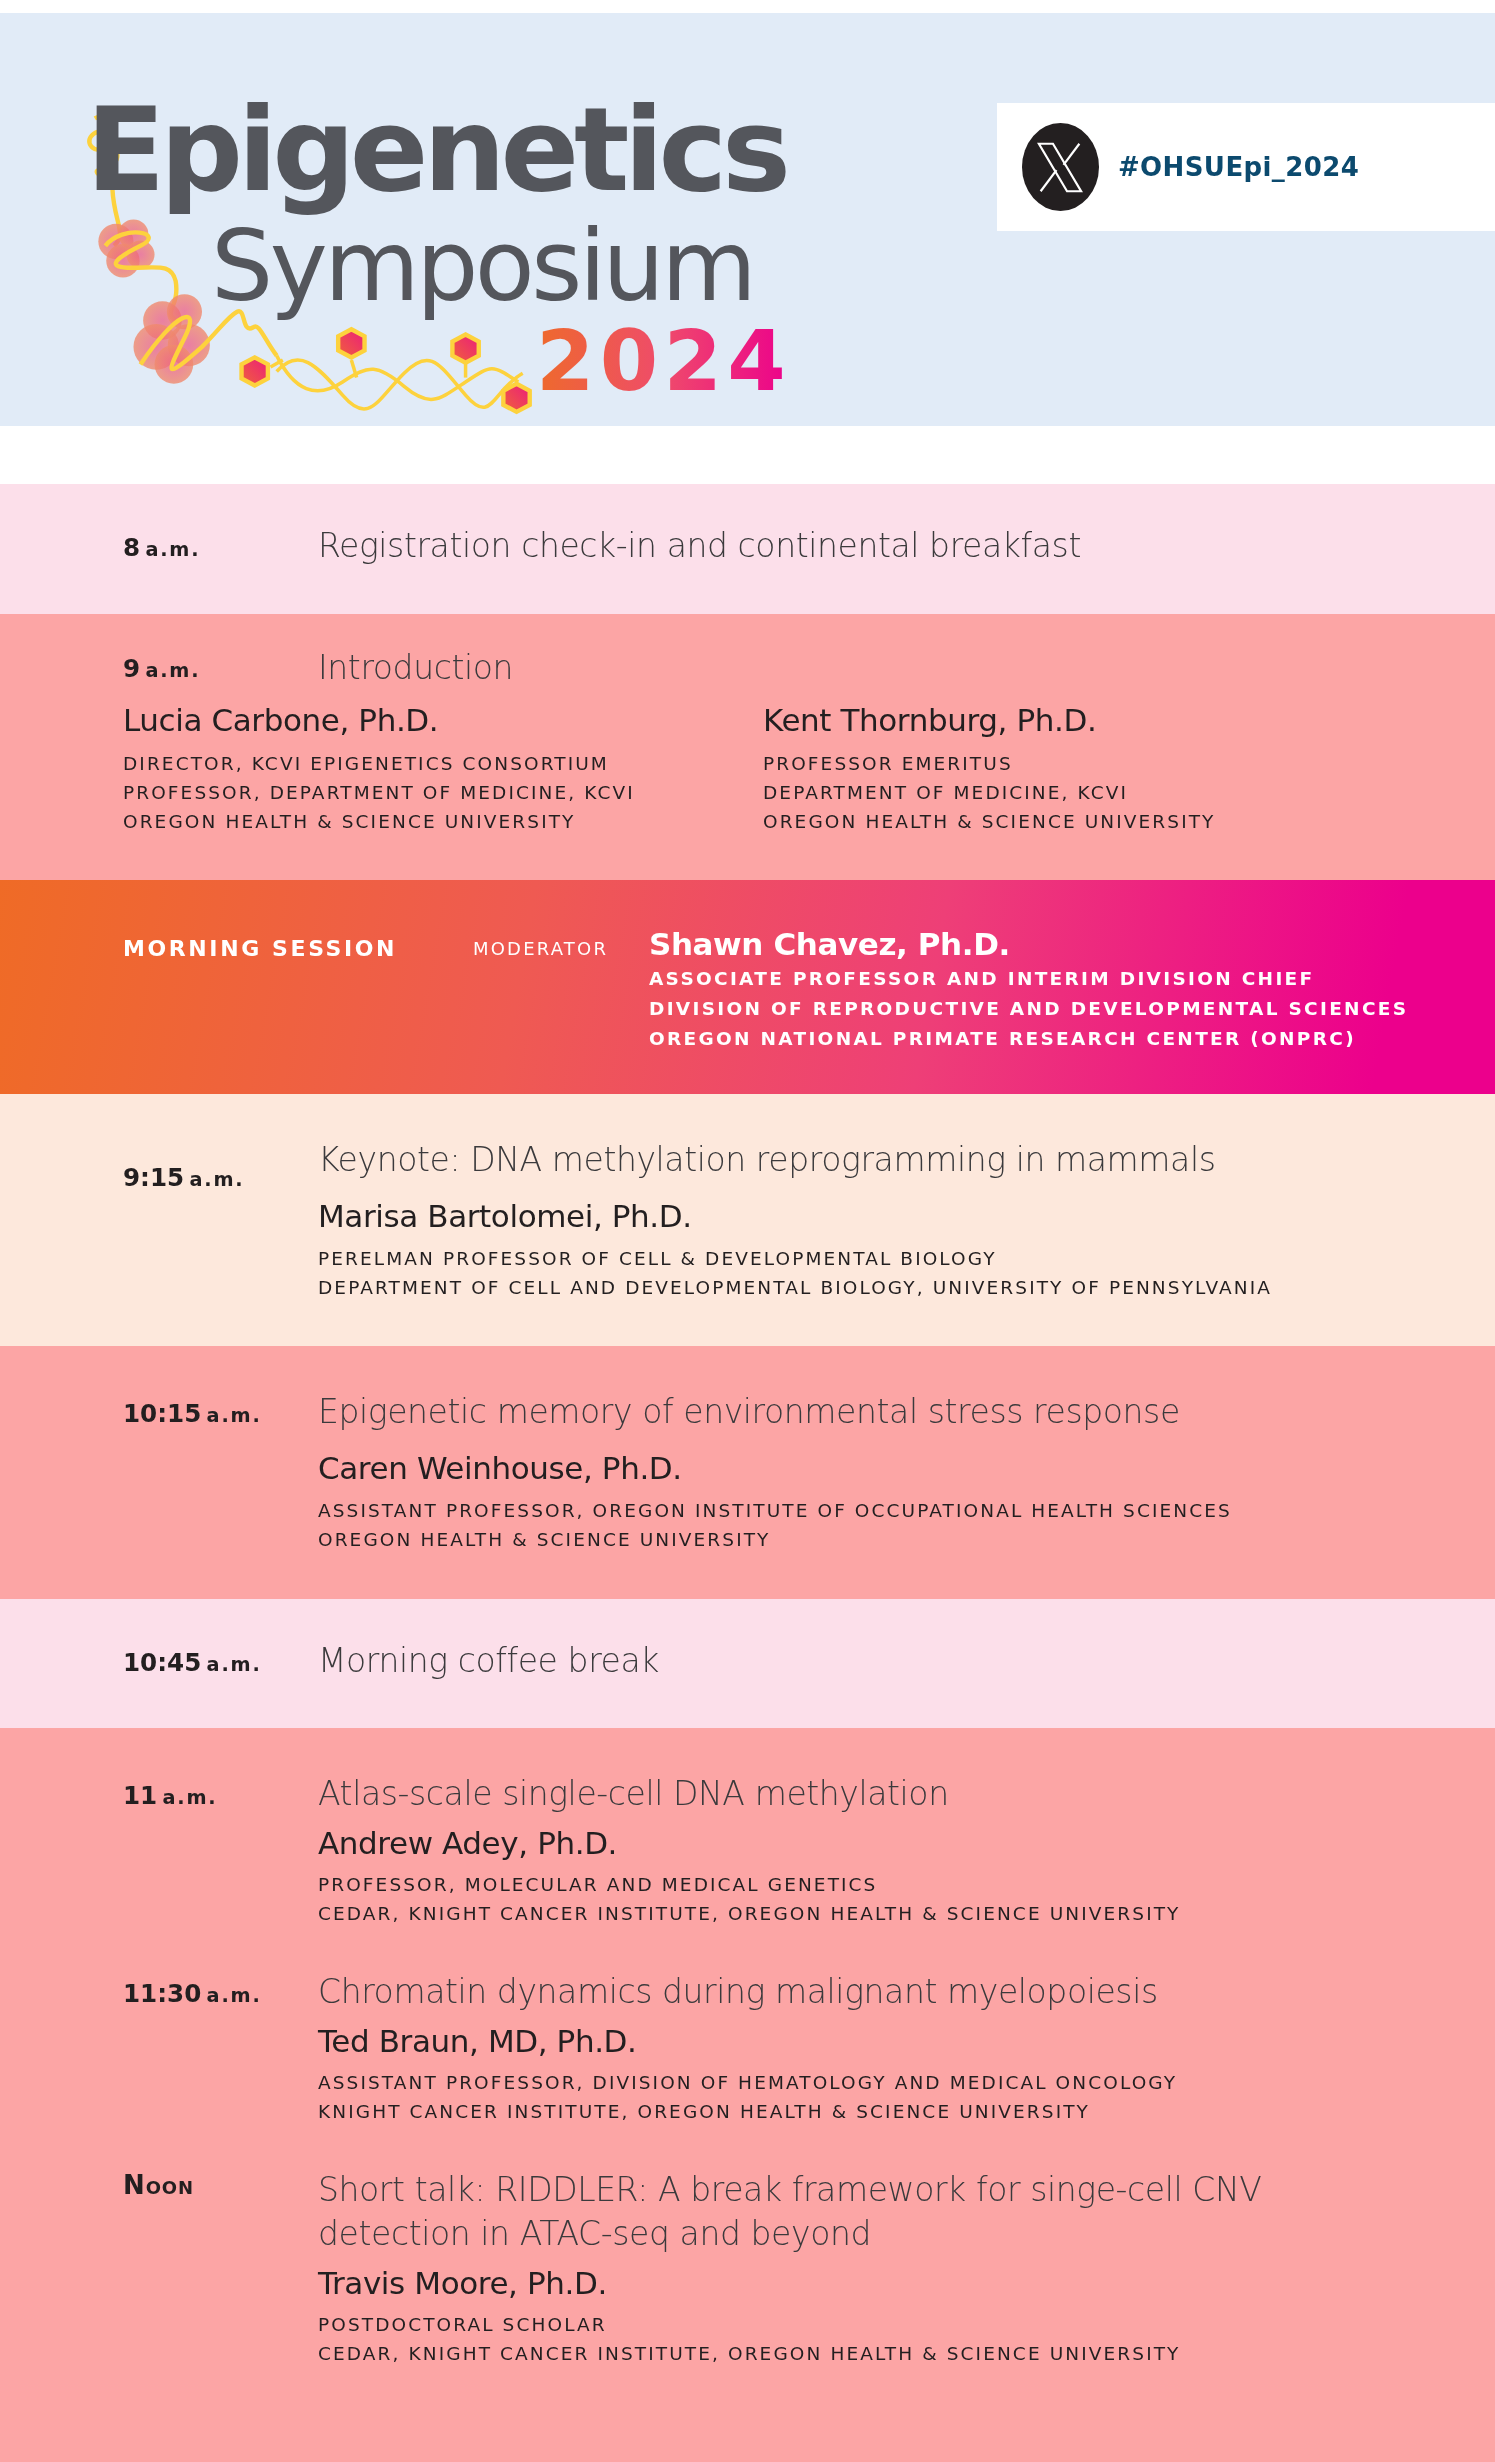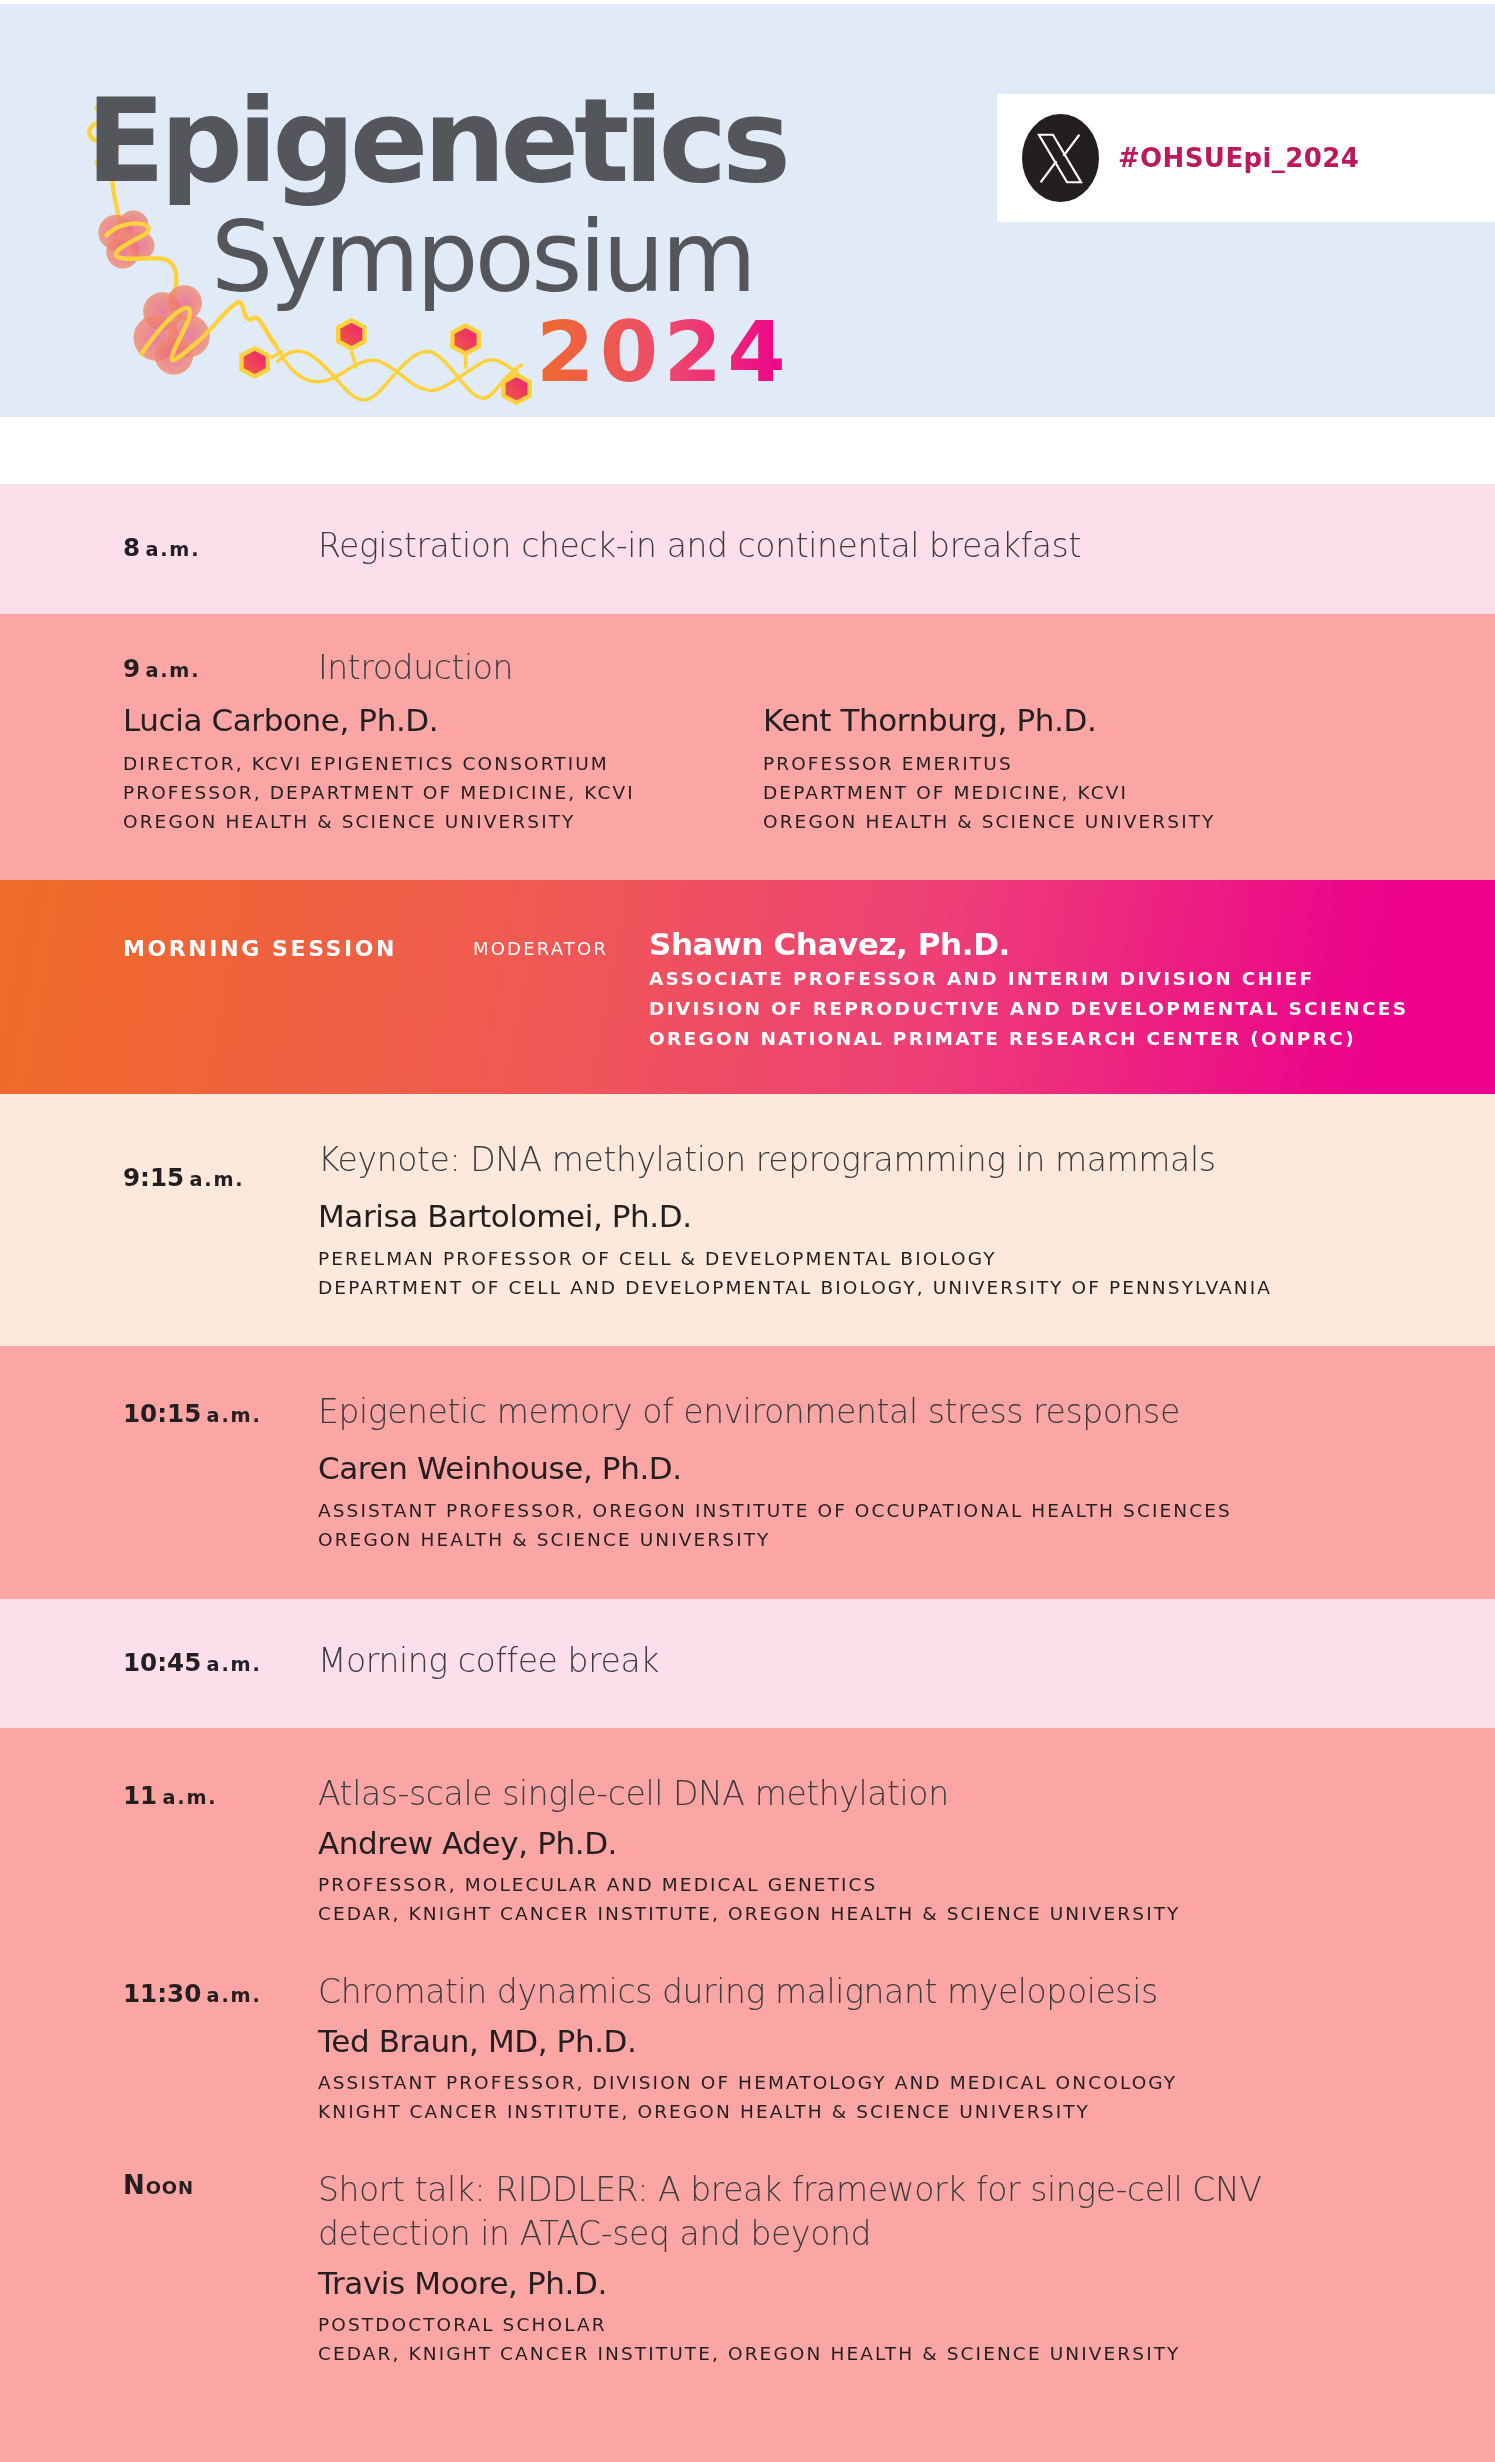--- a/index.html
+++ b/index.html
@@ -1,31 +1,31 @@
 <!DOCTYPE html>
 <html style="font-size:14px"><head>
   <meta charset="utf-8">
   <style>
     * { margin: 0; padding: 0; box-sizing: border-box; }
     html, body { width: 1495px; height: 2462px; background: #ffffff; overflow: hidden; }
     body { font-family: "Liberation Sans", sans-serif; color: #231f20; position: relative; }
 
     
-    .header { position: absolute; left: 0; top: 4px; width: 1495px; height: 413px; background: #e1ebf7; }
+    .header { position: absolute; left: 0; top: 13px; width: 1495px; height: 413px; background: #e1ebf7; }
     .logo { position: absolute; left: 79px; top: 79px; width: 721px; height: 334px; }
     .logo-art { position: absolute; left: 0; top: 0; width: 492px; height: 334px; }
     .logo-title { position: absolute; left: 7px; top: 0; font-family: "DejaVu Sans", sans-serif; font-weight: bold; font-size: 116px; letter-spacing: -5.3px; color: #54565c; line-height: 1; }
     .logo-sub { position: absolute; left: 132px; top: 125px; font-family: "DejaVu Sans", sans-serif; font-weight: 200; font-size: 98px; letter-spacing: -3.5px; color: #54565c; line-height: 1; -webkit-text-stroke: 0; font-weight: normal; }
     .logo-year { position: absolute; left: 457px; top: 227px; font-family: "DejaVu Sans", sans-serif; font-weight: bold; font-size: 84px; letter-spacing: 5.3px; line-height: 1;
       background: linear-gradient(90deg, #ee6a2c 0%, #ef4b6b 50%, #ec008c 100%); -webkit-background-clip: text; background-clip: text; color: transparent; }
 
     .social { position: absolute; left: 997px; top: 90px; width: 498px; height: 128px; background: #ffffff; display: flex; align-items: center; }
     .x-icon { width: 77px; height: 88px; border-radius: 50%; background: #231f20; margin-left: 24.6px; display: flex; align-items: center; justify-content: center; }
     .x-icon svg { width: 46px; height: 51px; }
-    .hashtag { margin-left: 19.3px; font-family: "DejaVu Sans", sans-serif; font-size: 26px; font-weight: bold; letter-spacing: 0.4px; color: #be185d; }
+    .hashtag { margin-left: 19.3px; font-family: "DejaVu Sans", sans-serif; font-size: 26px; font-weight: bold; letter-spacing: 0.4px; color: #0c4a6e; }
 
     
     .row { position: absolute; left: 0; width: 1495px; }
     .pink { background: #fcdfea; }
     .peach { background: #fde8dc; }
     .white { background: #fca5a5; }
     .time { position: absolute; left: 123px; font-family: "DejaVu Sans", sans-serif; font-weight: bold; font-size: 24.6px; color: #231f20; white-space: nowrap; }
     .time .ampm { font-size: 19.3px; letter-spacing: 1.8px; margin-left: 5.3px; }
     .time.noon { font-variant: small-caps; font-size: 26px; letter-spacing: 0.9px; }
     .title { position: absolute; left: 318px; font-family: "DejaVu Sans", sans-serif; font-weight: 200; font-size: 33px; color: #3b3a3c; line-height: 44px; white-space: nowrap; letter-spacing: -0.4px; }

